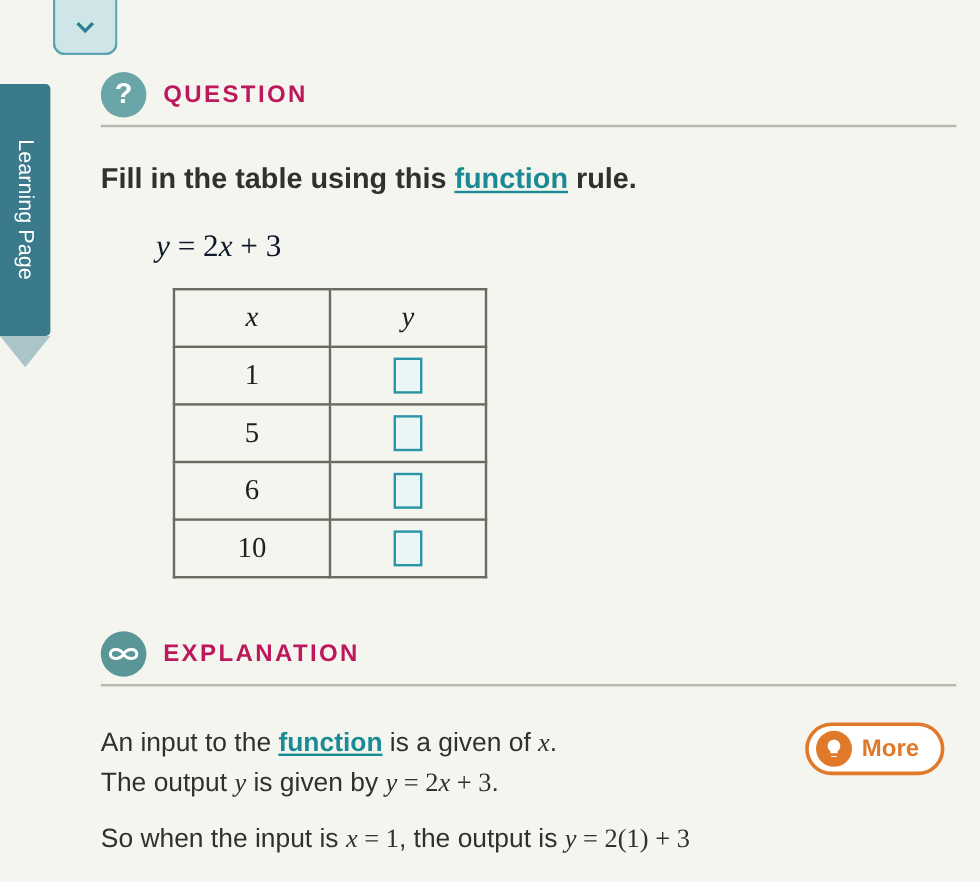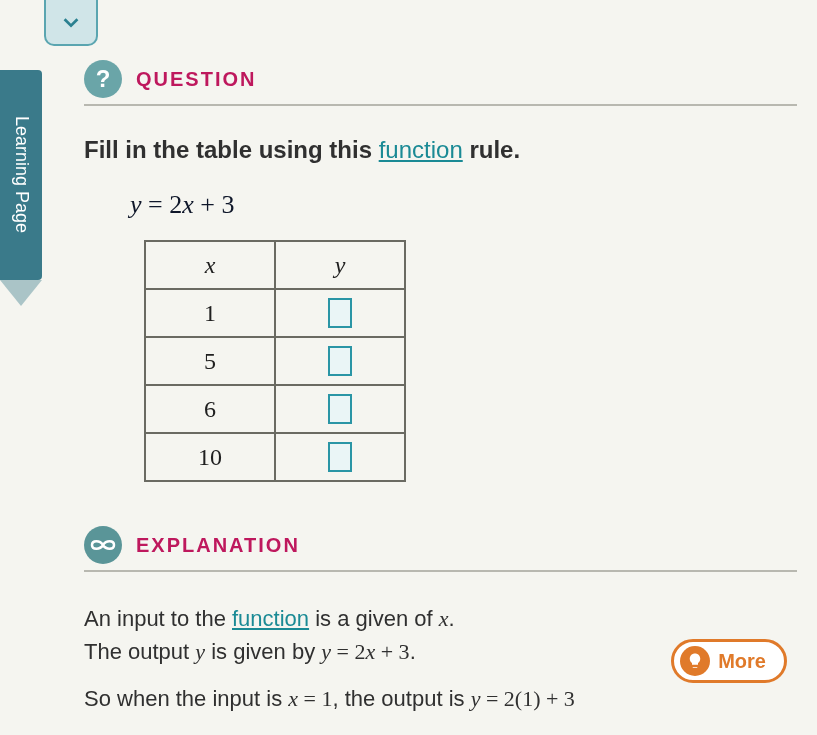--- a/index.html
+++ b/index.html
@@ -91,21 +91,21 @@
   }
   .prompt {
     font-size: 24px;
     color: #303030;
     font-weight: 600;
     margin-bottom: 26px;
   }
   .prompt .link, .expl-text .link {
     color: #1a8a95;
     text-decoration: underline;
-    font-weight: 400;
+    font-weight: 700;
     margin-top: 42px;
   }
   .formula {
     font-family: "Times New Roman", serif;
     font-style: italic;
     font-size: 26px;
     color: #0f172a;
     margin: 0 0 20px 46px;
   }
   .formula .num { font-style: normal; }
@@ -153,21 +153,20 @@
     align-items: center;
     gap: 8px;
     border: 3px solid #e07a2a;
     border-radius: 24px;
     padding: 4px 18px 4px 6px;
     background: #fff;
     color: #e07a2a;
     font-weight: 700;
     font-size: 20px;
     cursor: pointer;
-    margin-top: 37px;
   }
   .bulb {
     width: 30px; height: 30px;
     background: #e07a2a;
     border-radius: 50%;
     display: flex;
     align-items: center;
     justify-content: center;
   }
   .bulb svg { width: 18px; height: 18px; fill: #fff; }

